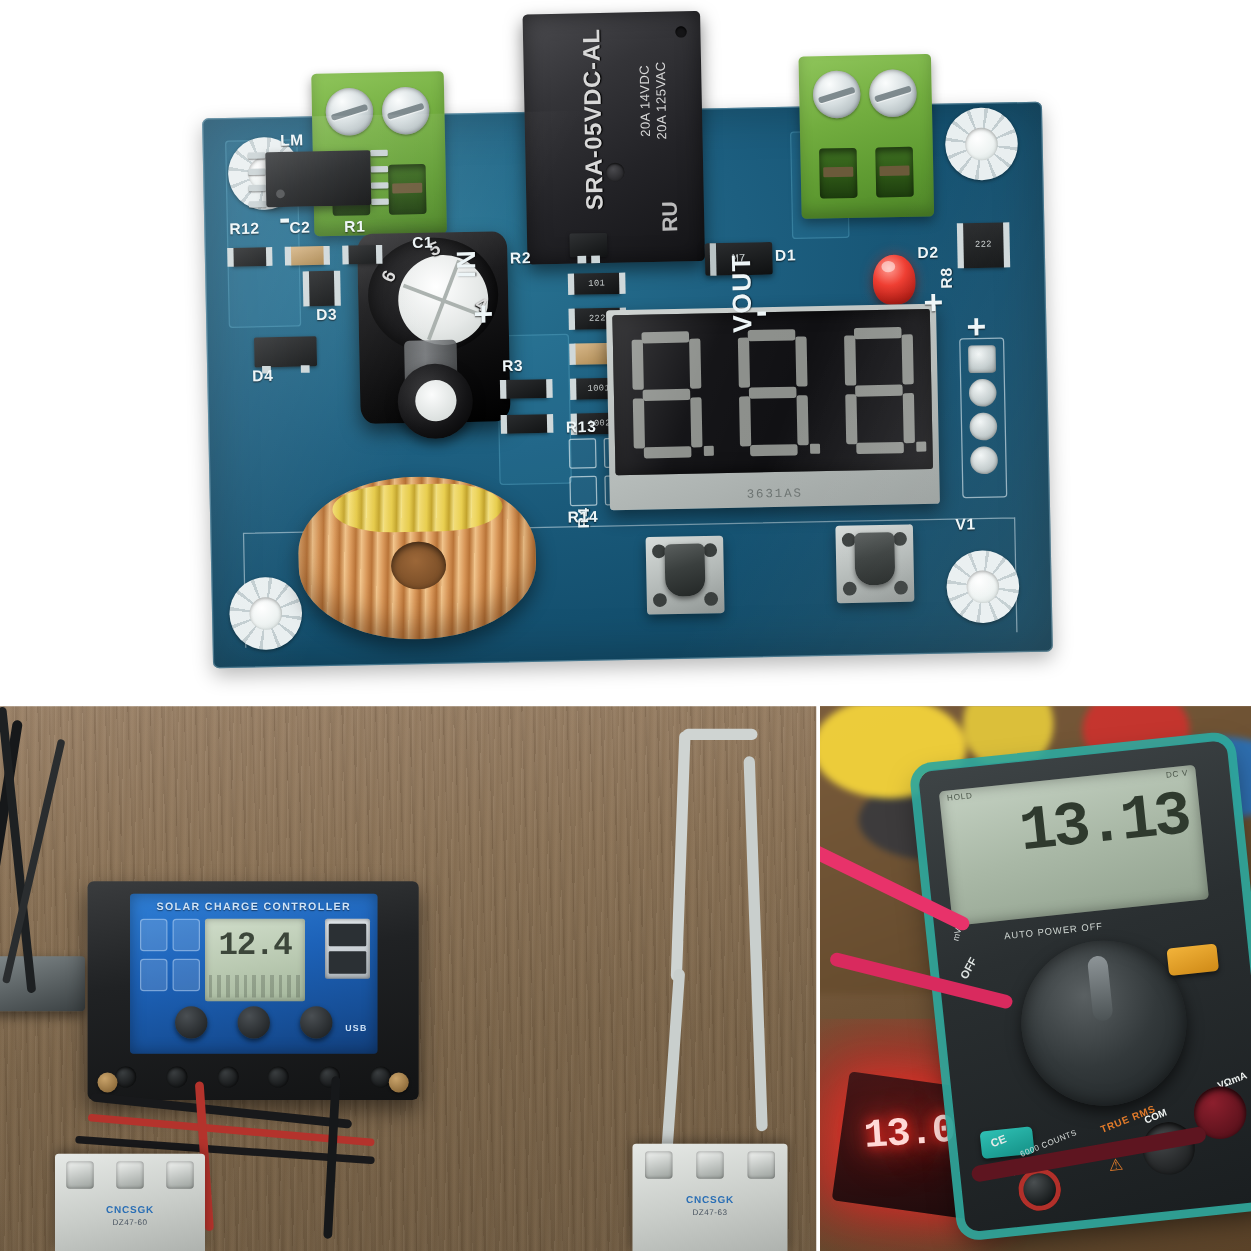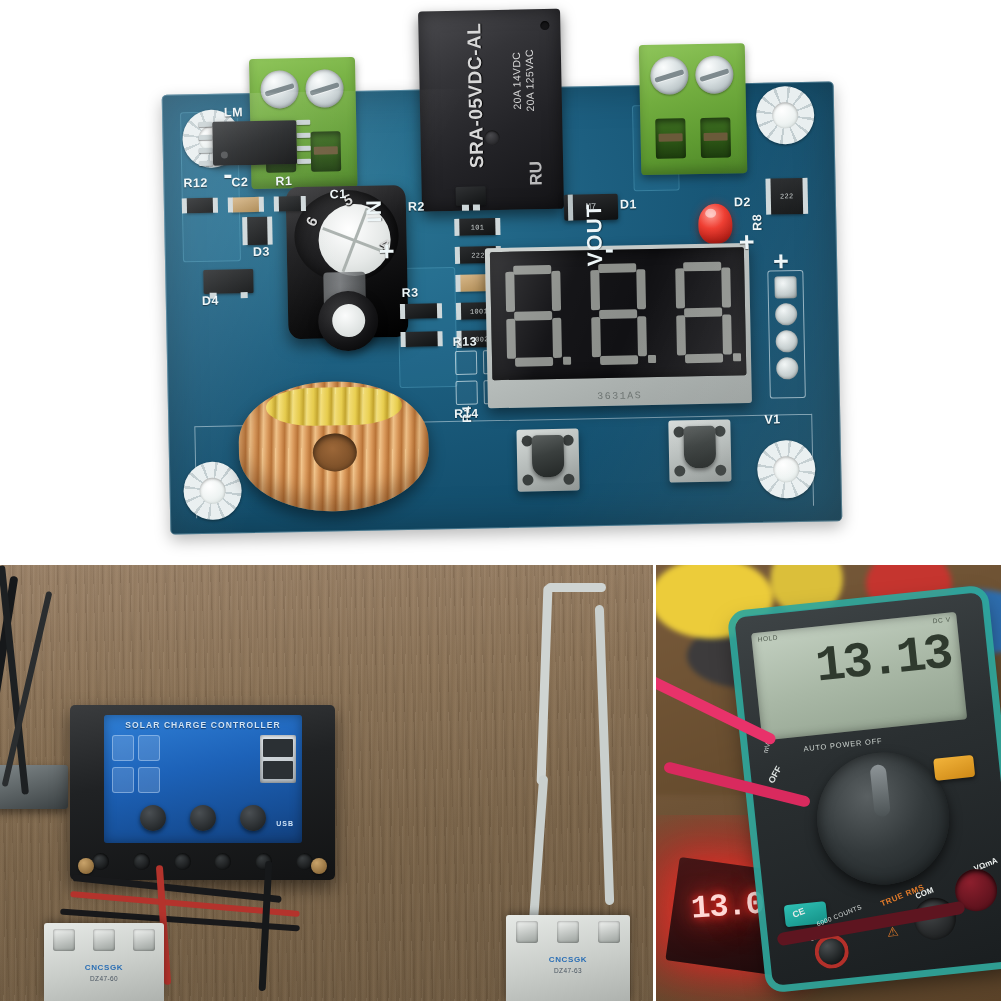--- a/index.html
+++ b/index.html
@@ -790,20 +790,24 @@
 
     <div style="position:absolute;left:-6px;top:200px;width:74px;height:44px;background:linear-gradient(165deg,#7e8688,#3b4143);border-radius:3px;box-shadow:0 4px 9px rgba(0,0,0,.45);"></div>
 
     <div id="scc">
       <div class="face">
         <div class="title">SOLAR CHARGE CONTROLLER</div>
         <div class="ico i1"></div>
         <div class="ico i2"></div>
         <div class="ico i3"></div>
         <div class="ico i4"></div>
+        <div class="lcd">
+          <div class="num">12.4</div>
+          <div class="sub"></div>
+        </div>
         <div class="usb">
             <i></i>
             <i></i>
           </div>
         <div class="usblbl">USB</div>
         <div class="btn b1"></div>
         <div class="btn b2"></div>
         <div class="btn b3"></div>
       </div>
       <div class="term-strip">

